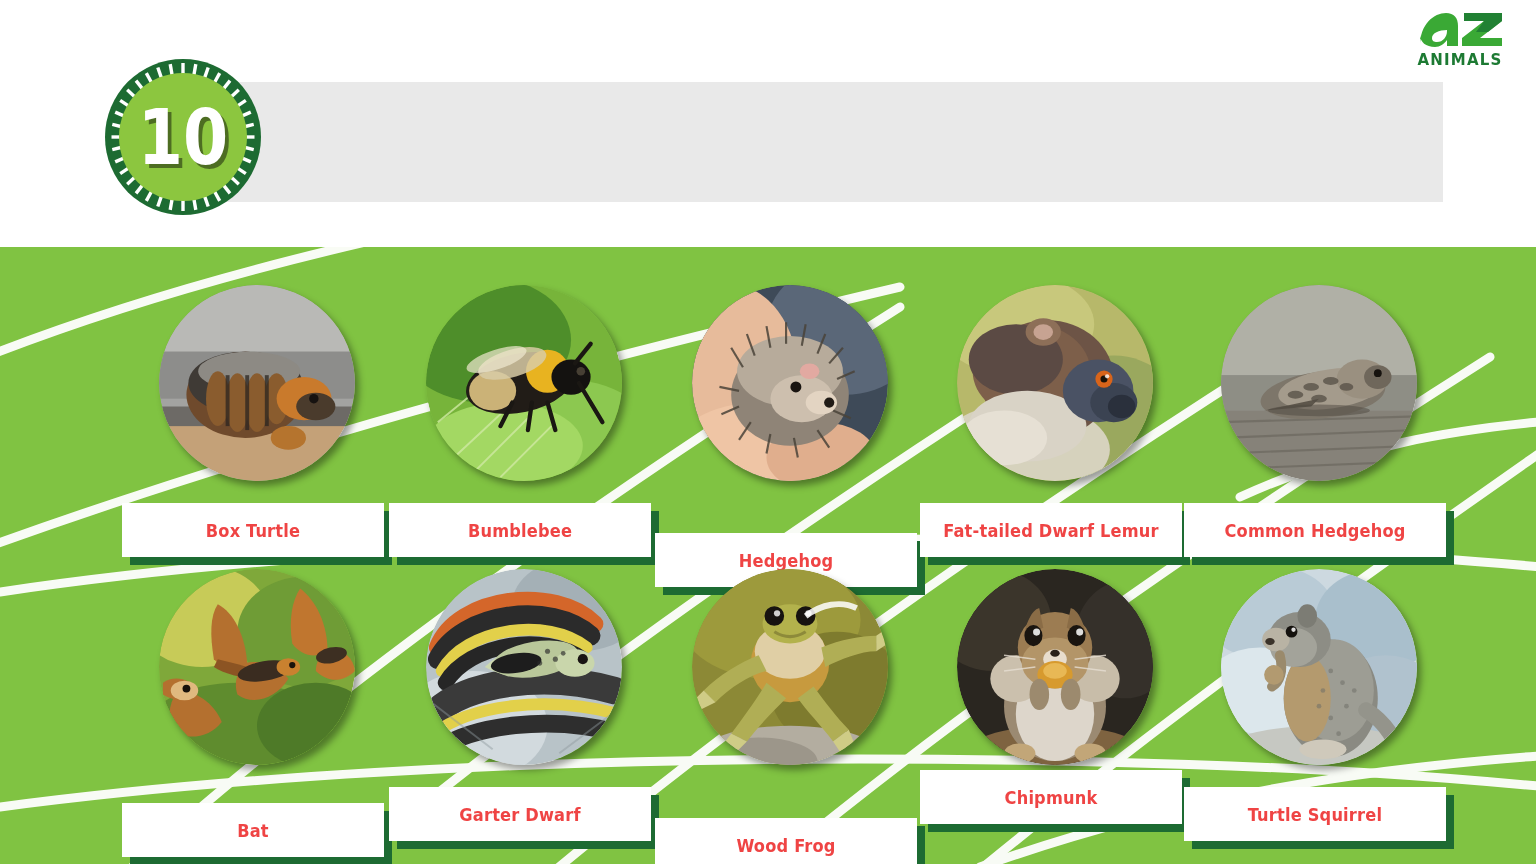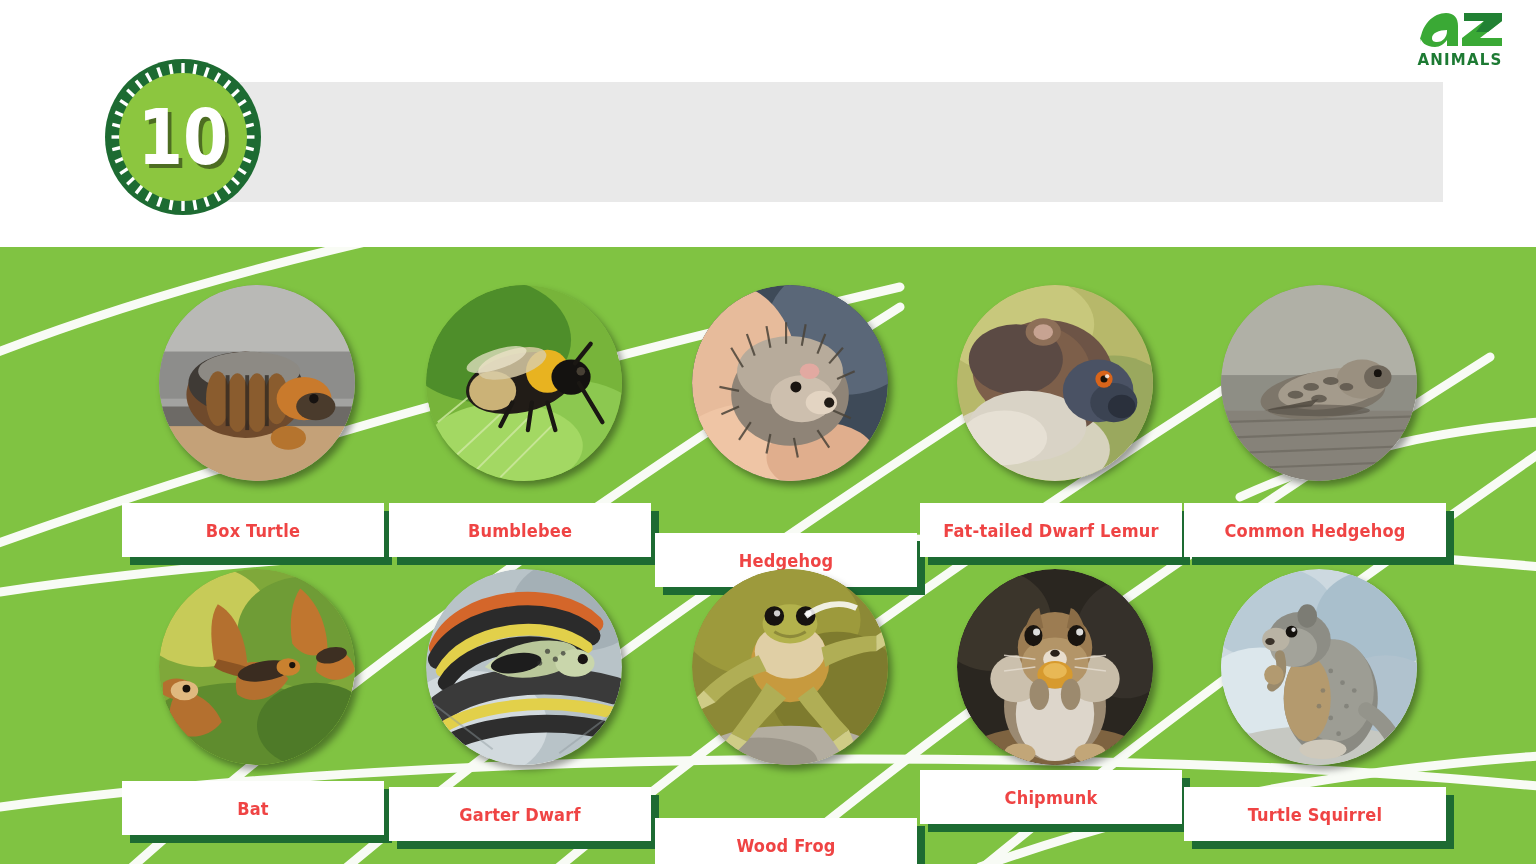--- a/index.html
+++ b/index.html
@@ -430,21 +430,21 @@
               <ellipse cx="88" cy="44" rx="8" ry="4" transform="rotate(-12 88 44)" fill="#3d2f22"></ellipse>
               <g fill="#b4702f">
                 <path d="M10 62 C18 62 28 68 32 78 C26 86 14 88 6 82 C4 74 6 66 10 62 Z"></path>
                 <path d="M2 58 C8 54 16 56 20 62 C16 68 8 68 2 64 Z"></path>
               </g>
               <ellipse cx="13" cy="62" rx="7" ry="5" fill="#e0b97f"></ellipse>
               <circle cx="14" cy="61" r="2" fill="#17110a"></circle>
             </g>
           </svg>
         </div>
-        <div class="label-wrap" style="top:212px;">
+        <div class="label-wrap" style="top:234px;">
           <div class="label-shadow"></div>
           <div class="label-card">
             <span>Bat</span>
           </div>
         </div>
       </div>
 
       <div class="cell" style="left:389px;top:322px;">
         <div class="thumb" style="top:0;">
           <svg class="art" viewBox="0 0 100 100" aria-hidden="true">

